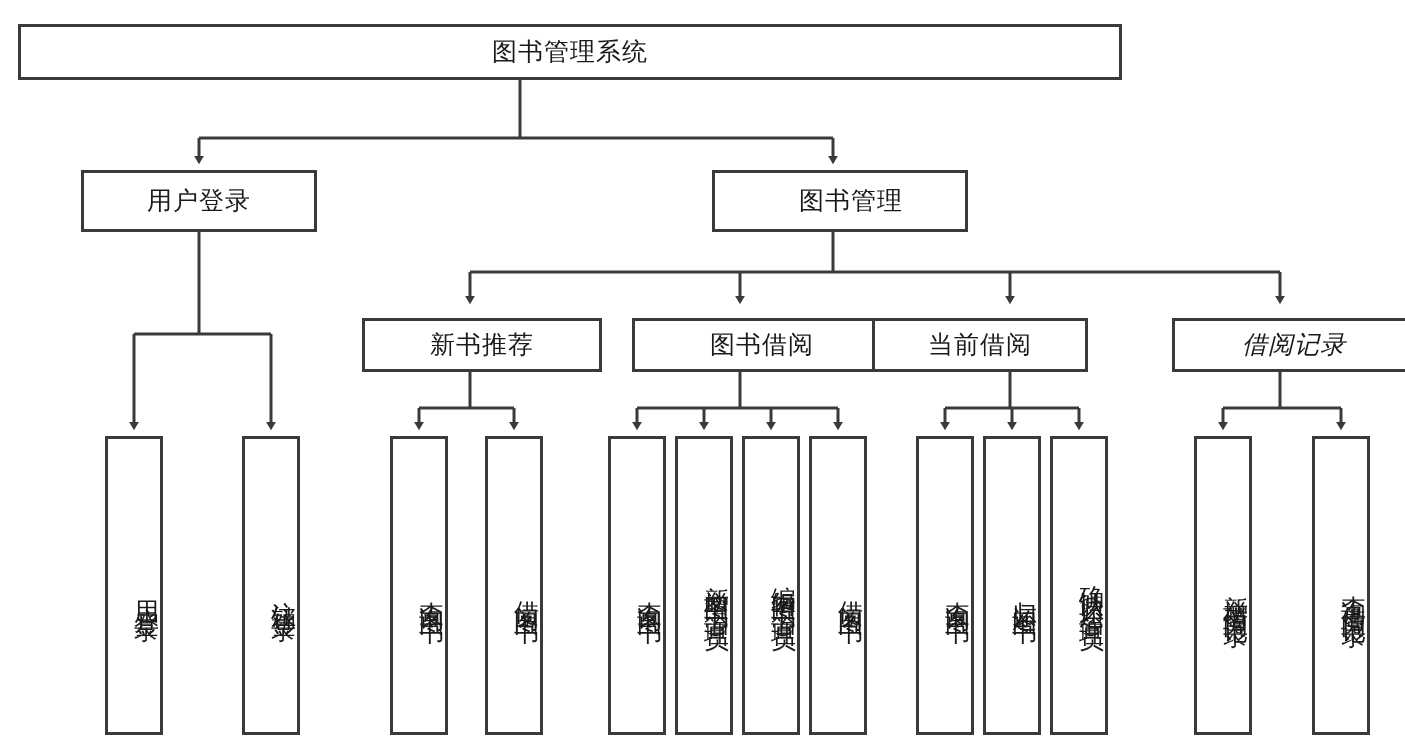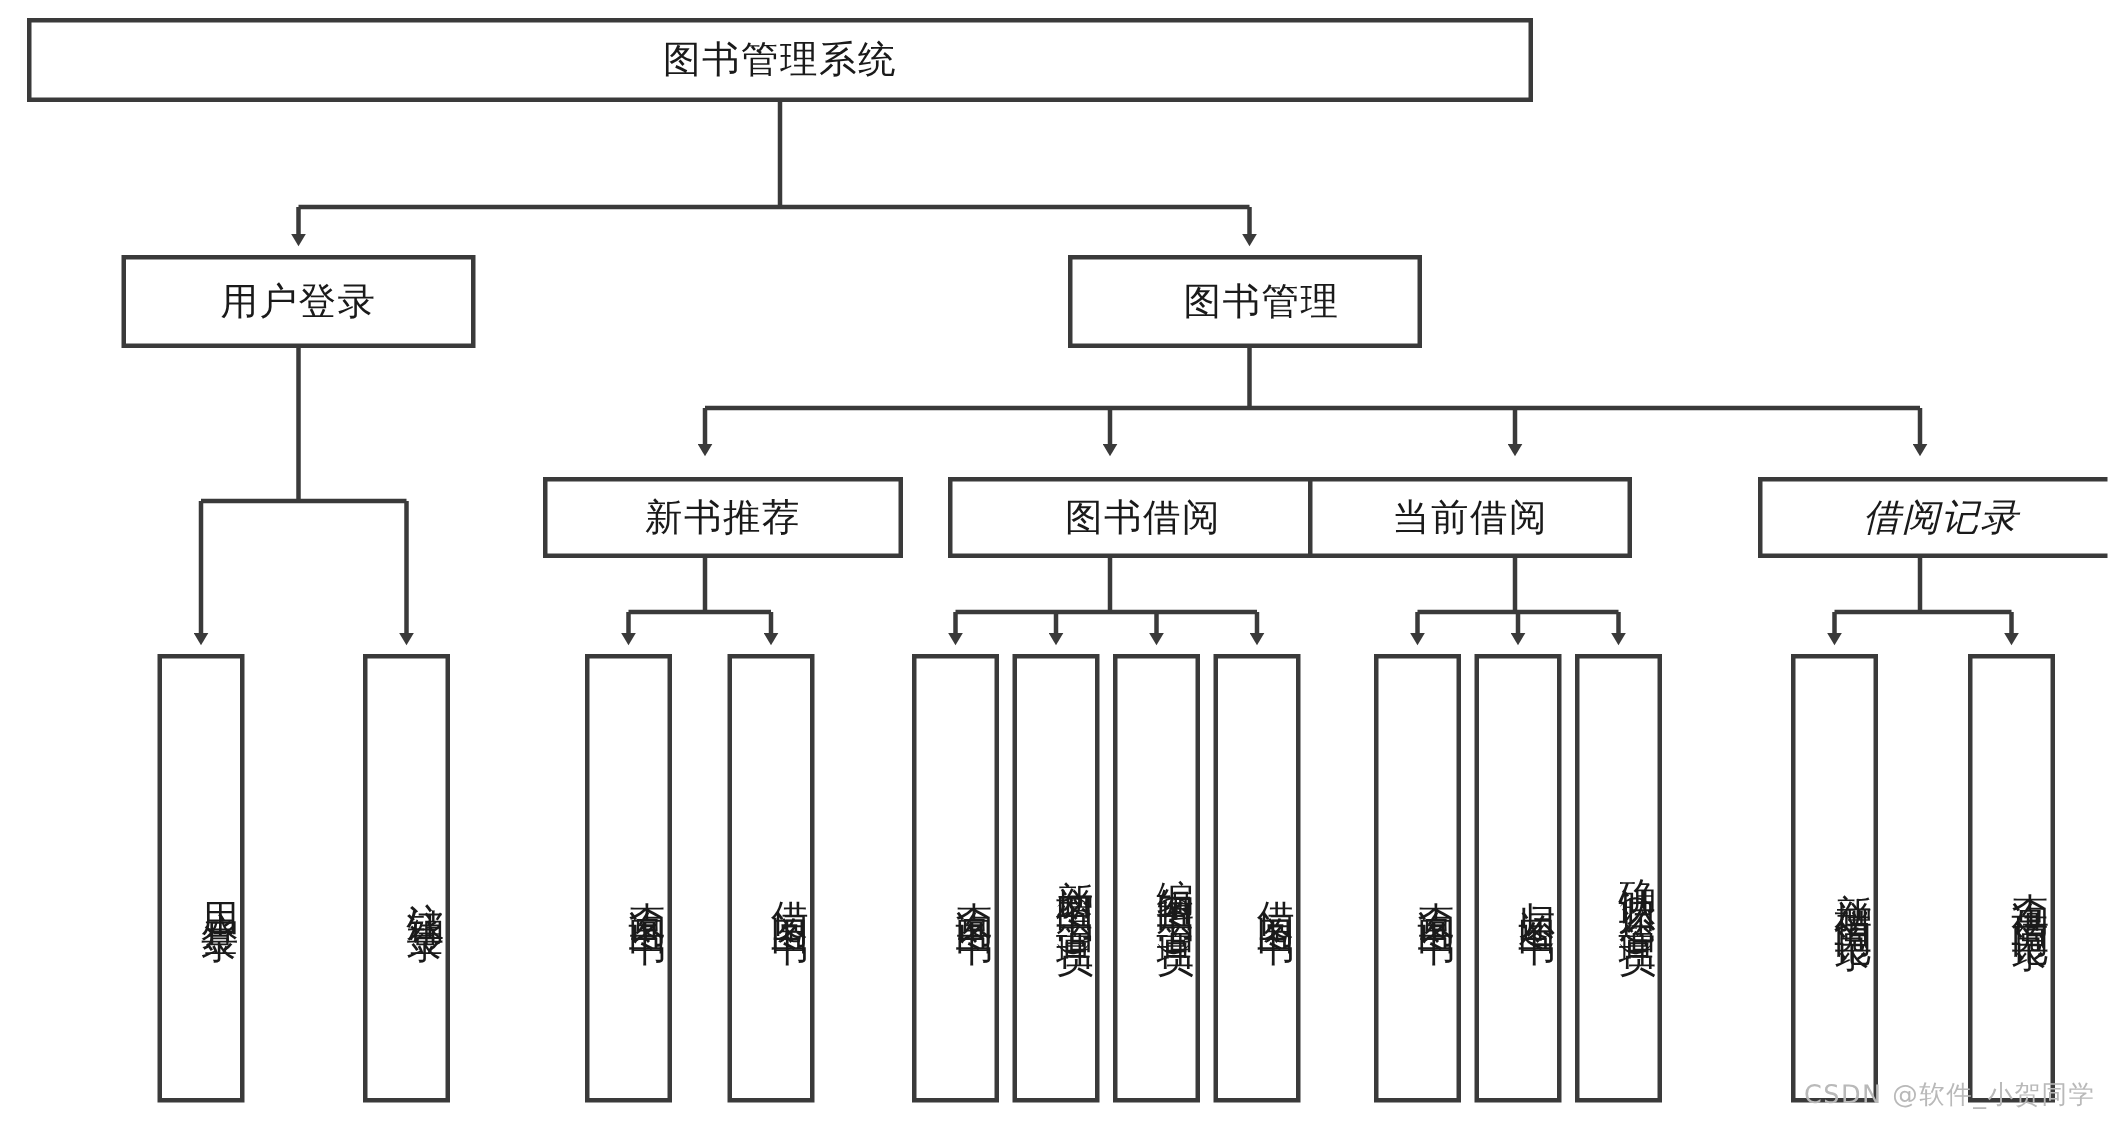--- a/index.html
+++ b/index.html
@@ -106,24 +106,24 @@
       <path d="M1012,408 L1012,426" marker-end="url(#arrow)"></path>
       <path d="M1079,408 L1079,426" marker-end="url(#arrow)"></path>
 
       <path d="M1280,372 L1280,408"></path>
       <path d="M1223,408 L1341,408"></path>
       <path d="M1223,408 L1223,426" marker-end="url(#arrow)"></path>
       <path d="M1341,408 L1341,426" marker-end="url(#arrow)"></path>
     </g>
   </svg>
 
-  <div class="node h root" style="left:18px;top:12px;width:1004px;height:56px;">图书管理系统</div>
+  <div class="node h root" style="left:18px;top:24px;width:1104px;height:56px;">图书管理系统</div>
 
   <div class="node h" style="left:81px;top:170px;width:236px;height:62px;">用户登录</div>
-  <div class="node h" style="left:712px;top:170px;width:236px;height:62px;padding-left:22px;">图书管理</div>
+  <div class="node h" style="left:712px;top:170px;width:256px;height:62px;padding-left:22px;">图书管理</div>
 
   <div class="node h" style="left:362px;top:318px;width:240px;height:54px;">新书推荐</div>
   <div class="node h" style="left:632px;top:318px;width:260px;height:54px;">图书借阅</div>
   <div class="node h" style="left:872px;top:318px;width:216px;height:54px;">当前借阅</div>
   <div class="node h" style="left:1172px;top:318px;width:244px;height:54px;font-style:italic;">借阅记录</div>
 
   <div class="node v" style="left:105px;top:436px;width:58px;height:299px;">
     <span class="vtxt">用户登录</span>
   </div>
   <div class="node v" style="left:242px;top:436px;width:58px;height:299px;">
@@ -160,14 +160,13 @@
     <span class="vtxt">确认归还（管理员）</span>
   </div>
 
   <div class="node v" style="left:1194px;top:436px;width:58px;height:299px;">
     <span class="vtxt">新增借阅记录</span>
   </div>
   <div class="node v" style="left:1312px;top:436px;width:58px;height:299px;">
     <span class="vtxt">查询借阅记录</span>
   </div>
 
-  <div class="wm">CSDN @软件_小贺同学</div>
 </div>
 
 </body></html>

